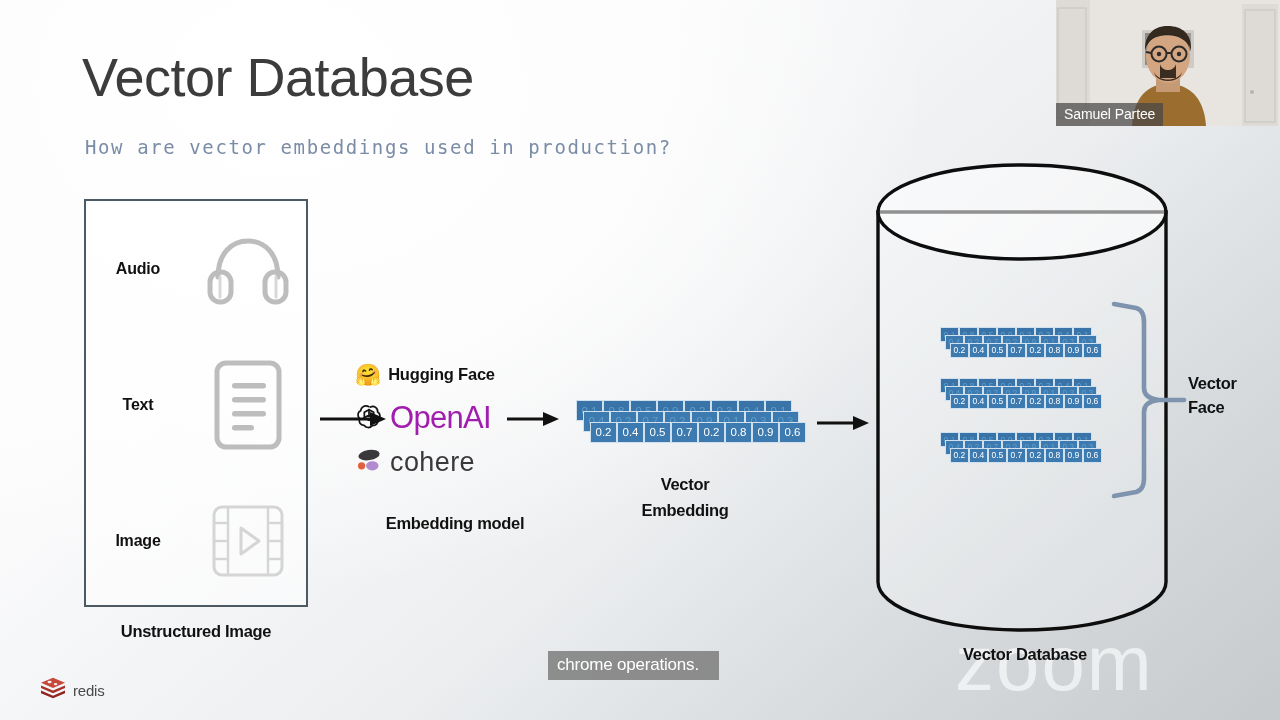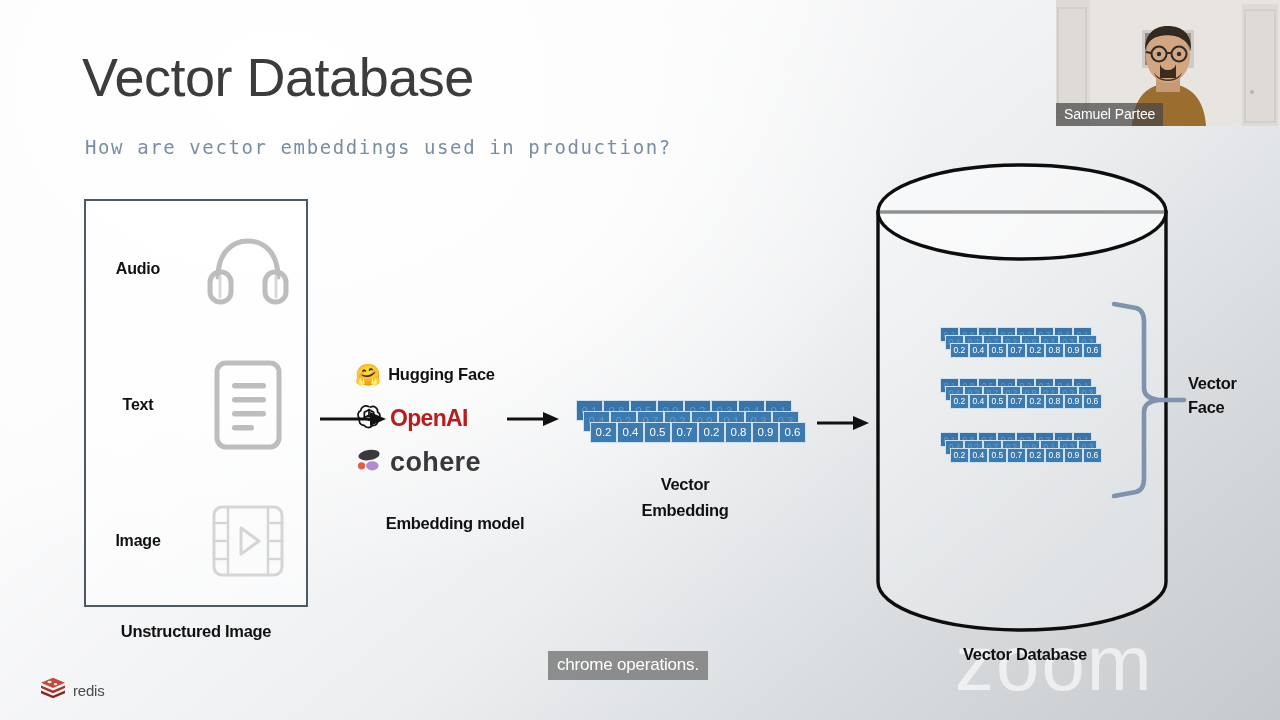--- a/index.html
+++ b/index.html
@@ -51,22 +51,22 @@
   
   .arrow { position:absolute; }
 
   
   .embed-col { position:absolute; left:355px; top:352px; width:200px; }
   .embed-item {
     display:flex; align-items:center; gap:7px; height:44px;
   }
   .embed-item .txt { font-size:16.5px; font-weight:bold; color:#111; letter-spacing:-0.2px; }
   .hf-emoji { font-size:21px; line-height:1; }
-  .openai-text { font-size:23px; font-weight:700; color:#b91c1c; letter-spacing:-0.7px; }
-  .cohere-text { font-size:27px; font-weight:700; color:#39393c; letter-spacing:0.4px; }
+  .openai-text { font-size:31px; font-weight:400; color:#a21caf; letter-spacing:-0.7px; }
+  .cohere-text { font-size:27px; font-weight:400; color:#39393c; letter-spacing:0.4px; }
   .embed-caption {
     position:absolute; left:340px; top:498px; width:230px; text-align:center;
     font-size:16.5px; font-weight:bold; color:#111; letter-spacing:-0.3px;margin-top:16px;
   }
 
   
   .vec-stack { position:absolute; }
   .vec-row { position:absolute; display:flex; }
   .vec-cell {
     background:#3d7ab0; border:1px solid #cfe0ee;
@@ -108,21 +108,21 @@
     position:absolute; left:40px; top:676px;
     display:flex; align-items:center; gap:7px;
   }
   .redis-logo .txt { font-size:15px; color:#4a4a4a; letter-spacing:-0.2px; }
 
   
   .caption-bar {
     position:absolute; left:548px; top:651px;
     background:rgba(128,128,128,0.88);
     color:#ffffff; font-size:17px; font-weight:500;
-    padding:4px 9px 5px 9px; letter-spacing:-0.2px;
+    padding:4px 20px 5px 9px; letter-spacing:-0.2px;
     white-space:nowrap;
   }
 
   
   .webcam {
     position:absolute; right:0; top:0; width:224px; height:126px;
     overflow:hidden; background:#d9d5d0;
   }
   .webcam-name {
     position:absolute; left:0; bottom:0;

